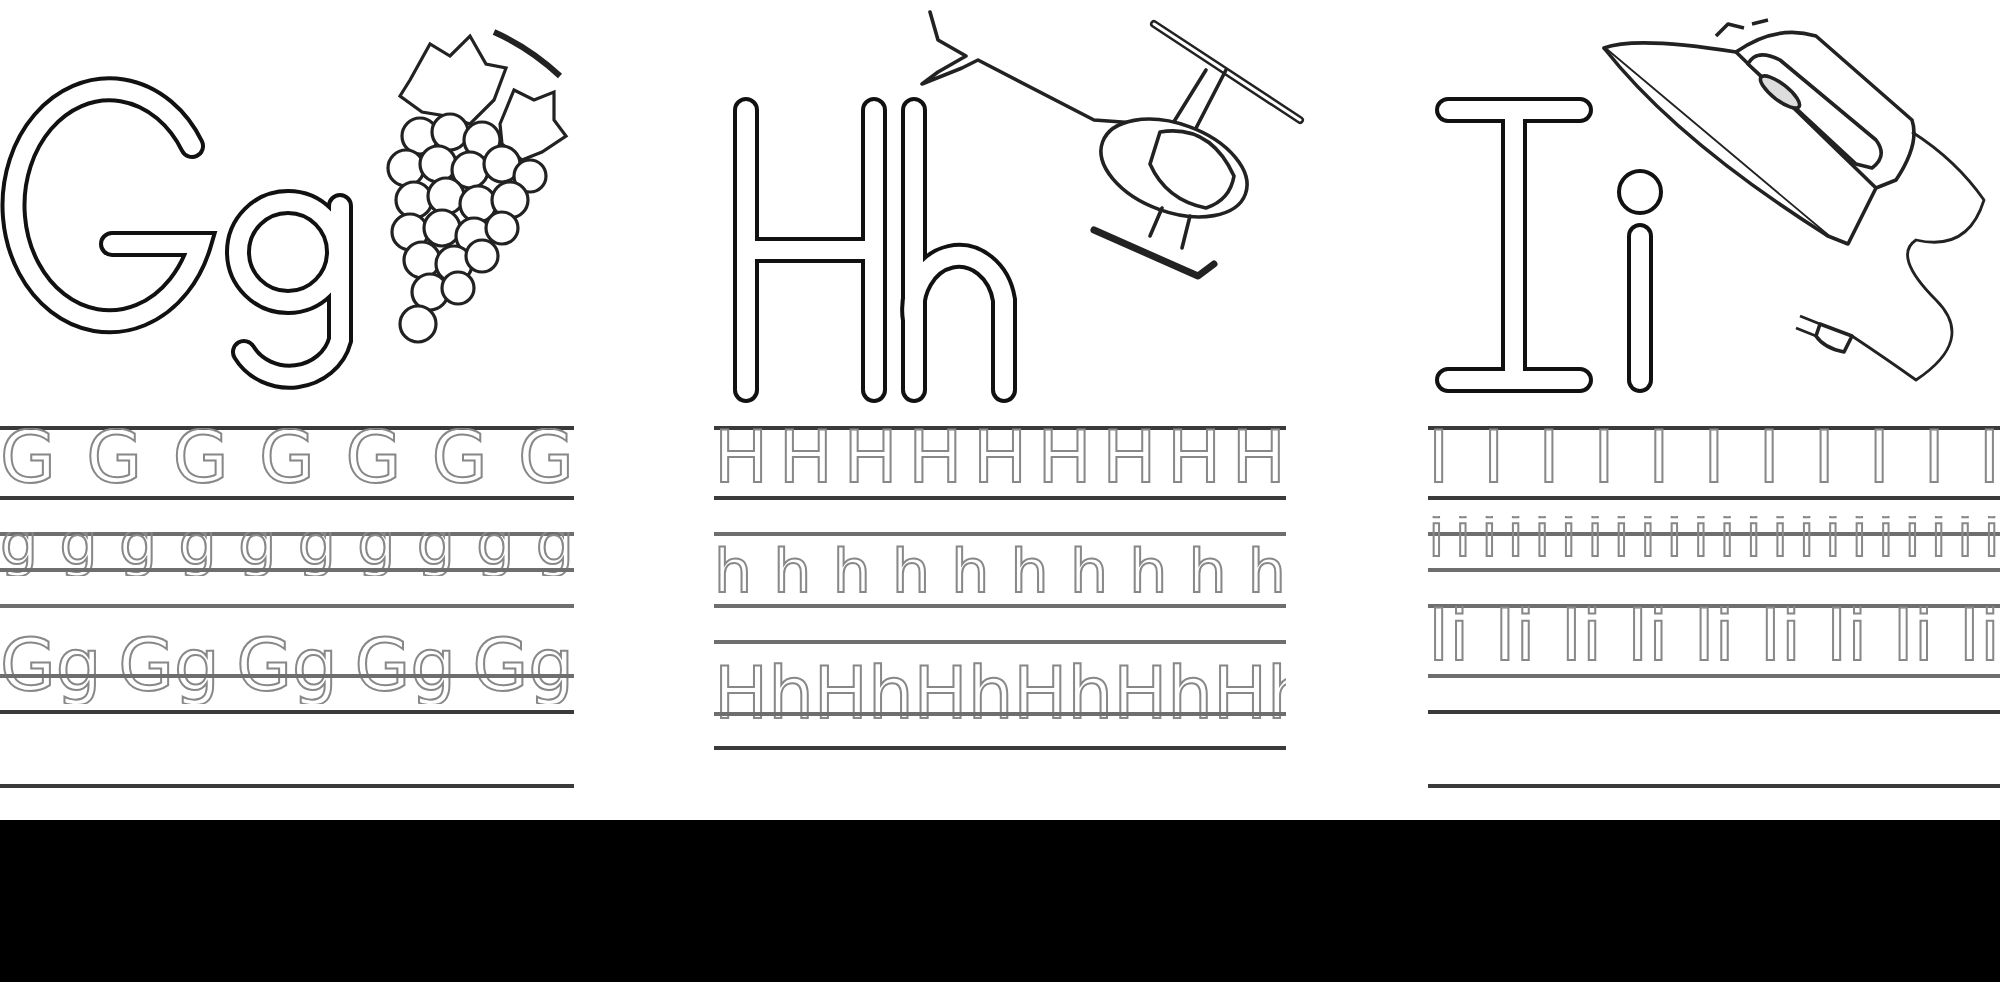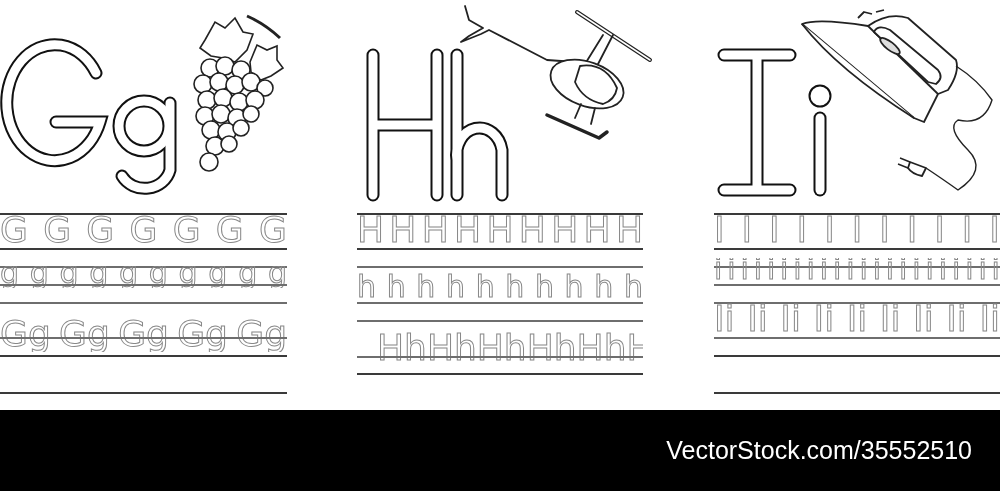--- a/index.html
+++ b/index.html
@@ -146,21 +146,21 @@
       <span class="trace" style="font-size: 30px;">h</span>
       <span class="trace" style="font-size: 30px;">h</span>
       <span class="trace" style="font-size: 30px;">h</span>
       <span class="trace" style="font-size: 30px;">h</span>
       <span class="trace" style="font-size: 30px;">h</span>
       <span class="trace" style="font-size: 30px;">h</span>
       <span class="trace" style="font-size: 30px;">h</span>
     </div>
   <div class="guide mid" style="top:302px;"></div>
   <div class="guide mid" style="top:320px;"></div>
-  <div class="trace-row" style="top:321px;height:45px;margin-left:20px;" id="row-1-2">
+  <div class="trace-row" style="top:321px;height:45px;" id="row-1-2">
       <span class="trace" style="font-size: 36px;">Hh</span>
       <span class="trace" style="font-size: 36px;">Hh</span>
       <span class="trace" style="font-size: 36px;">Hh</span>
       <span class="trace" style="font-size: 36px;">Hh</span>
       <span class="trace" style="font-size: 36px;">Hh</span>
       <span class="trace" style="font-size: 36px;">Hh</span>
     </div>
   <div class="guide mid" style="top:356px;"></div>
   <div class="guide" style="top:373px;"></div>
 </div>
@@ -243,14 +243,13 @@
       <span class="trace" style="font-size: 36px;">Ii</span>
       <span class="trace" style="font-size: 36px;">Ii</span>
       <span class="trace" style="font-size: 36px;">Ii</span>
     </div>
   <div class="guide mid" style="top:337px;"></div>
   <div class="guide" style="top:355px;"></div>
   <div class="guide" style="top:392px;"></div>
 </div>
 
 <div class="footer">
-  <div class="stockid">VectorStock.com/35552510</div>
 </div>
 
 </body></html>

